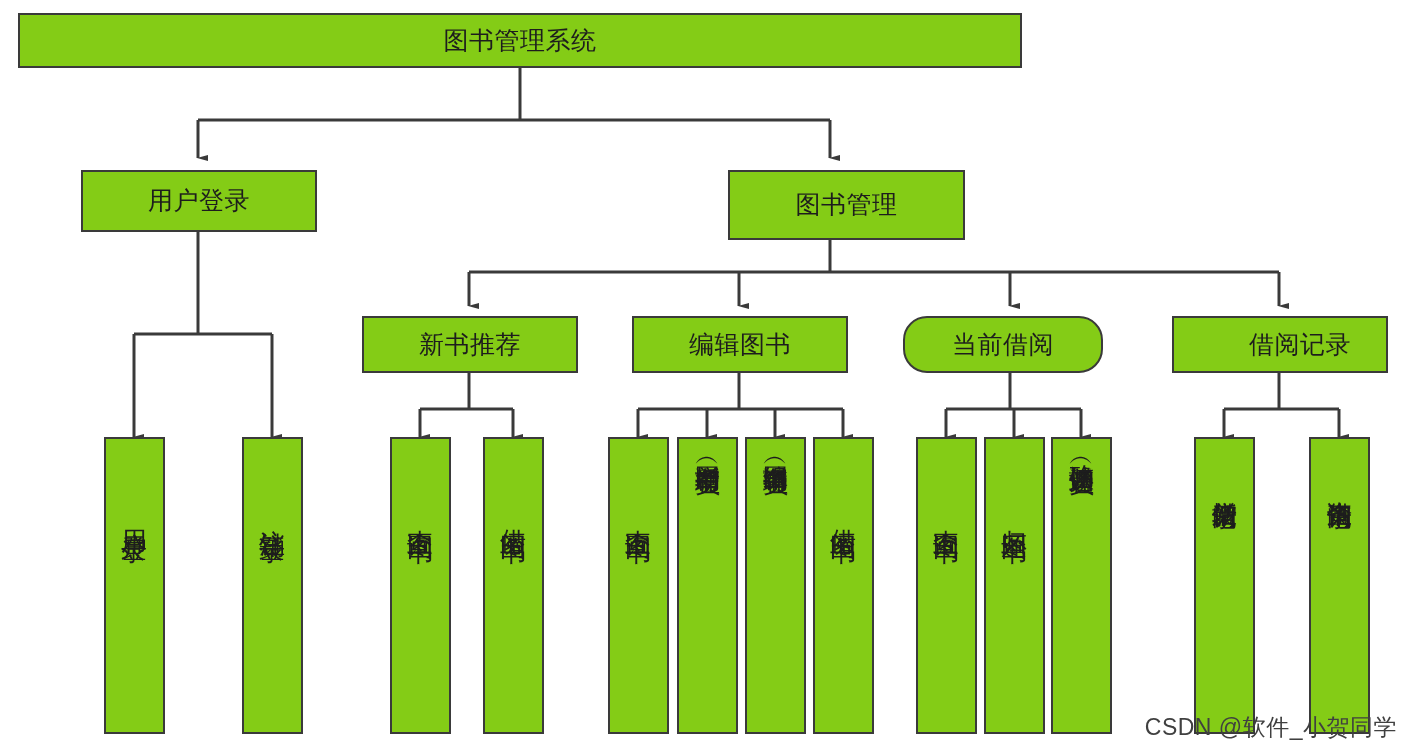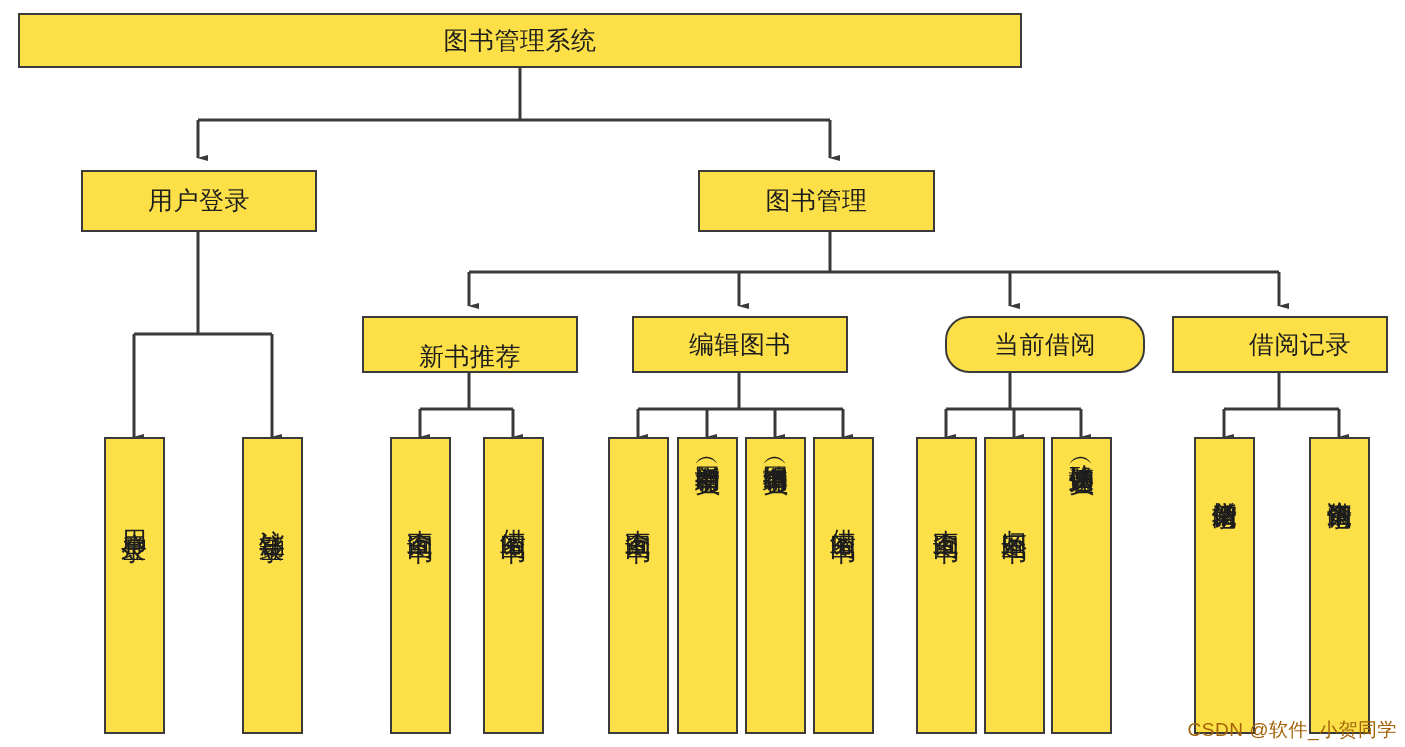--- a/index.html
+++ b/index.html
@@ -22,21 +22,21 @@
     left: 0;
     top: 0;
     width: 1405px;
     height: 747px;
     pointer-events: none;
   }
   .node {
     position: absolute;
     box-sizing: border-box;
     border: 2.5px solid #3a3a3a;
-    background: #fde047;
+    background: #84cc16;
     display: flex;
     align-items: center;
     justify-content: center;
     color: #1d1d1d;
   }
   .node .lbl {
     display: block;
     text-align: center;
     line-height: 1.18;
     letter-spacing: 0.5px;
@@ -62,22 +62,22 @@
     white-space: nowrap;
   }
   .node.vert.tall-text .lbl {
     font-size: 25px;
     letter-spacing: 1px;
   }
   #watermark {
     position: absolute;
     right: 8px;
     bottom: 4px;
-    font-size: 19px;
-    color: #a16207;
+    font-size: 23px;
+    color: #404040;
     letter-spacing: 0.5px;
     white-space: nowrap;
     pointer-events: none;
   }
 </style>
 </head>
 <body>
 
 <div id="canvas">
 
@@ -132,31 +132,31 @@
     </g>
   </svg>
 
   <div class="node horiz root" style="left:18px; top:13px; width:1004px; height:55px;">
     <span class="lbl">图书管理系统</span>
   </div>
 
   <div class="node horiz" style="left:81px; top:170px; width:236px; height:62px;">
     <span class="lbl">用户登录</span>
   </div>
-  <div class="node horiz" style="left:698px; top:170px; width:237px; height:62px;">
+  <div class="node horiz" style="left:728px; top:170px; width:237px; height:70px;">
     <span class="lbl">图书管理</span>
   </div>
 
-  <div class="node horiz" style="left:362px; top:316px; width:216px; height:57px;align-items:flex-end;">
+  <div class="node horiz" style="left:362px; top:316px; width:216px; height:57px;">
     <span class="lbl">新书推荐</span>
   </div>
   <div class="node horiz" style="left:632px; top:316px; width:216px; height:57px;">
     <span class="lbl">编辑图书</span>
   </div>
-  <div class="node horiz" style="left:945px; top:316px; width:200px; height:57px;border-radius:24px;">
+  <div class="node horiz" style="left:903px; top:316px; width:200px; height:57px;border-radius:24px;">
     <span class="lbl">当前借阅</span>
   </div>
   <div class="node horiz" style="left:1172px; top:316px; width:216px; height:57px;padding-left:40px;">
     <span class="lbl">借阅记录</span>
   </div>
 
   <div class="node vert" style="left:104px; top:437px; width:61px; height:297px; padding-top:70px;">
     <span class="lbl">用户登录</span>
   </div>
   <div class="node vert" style="left:242px; top:437px; width:61px; height:297px; padding-top:70px;">

